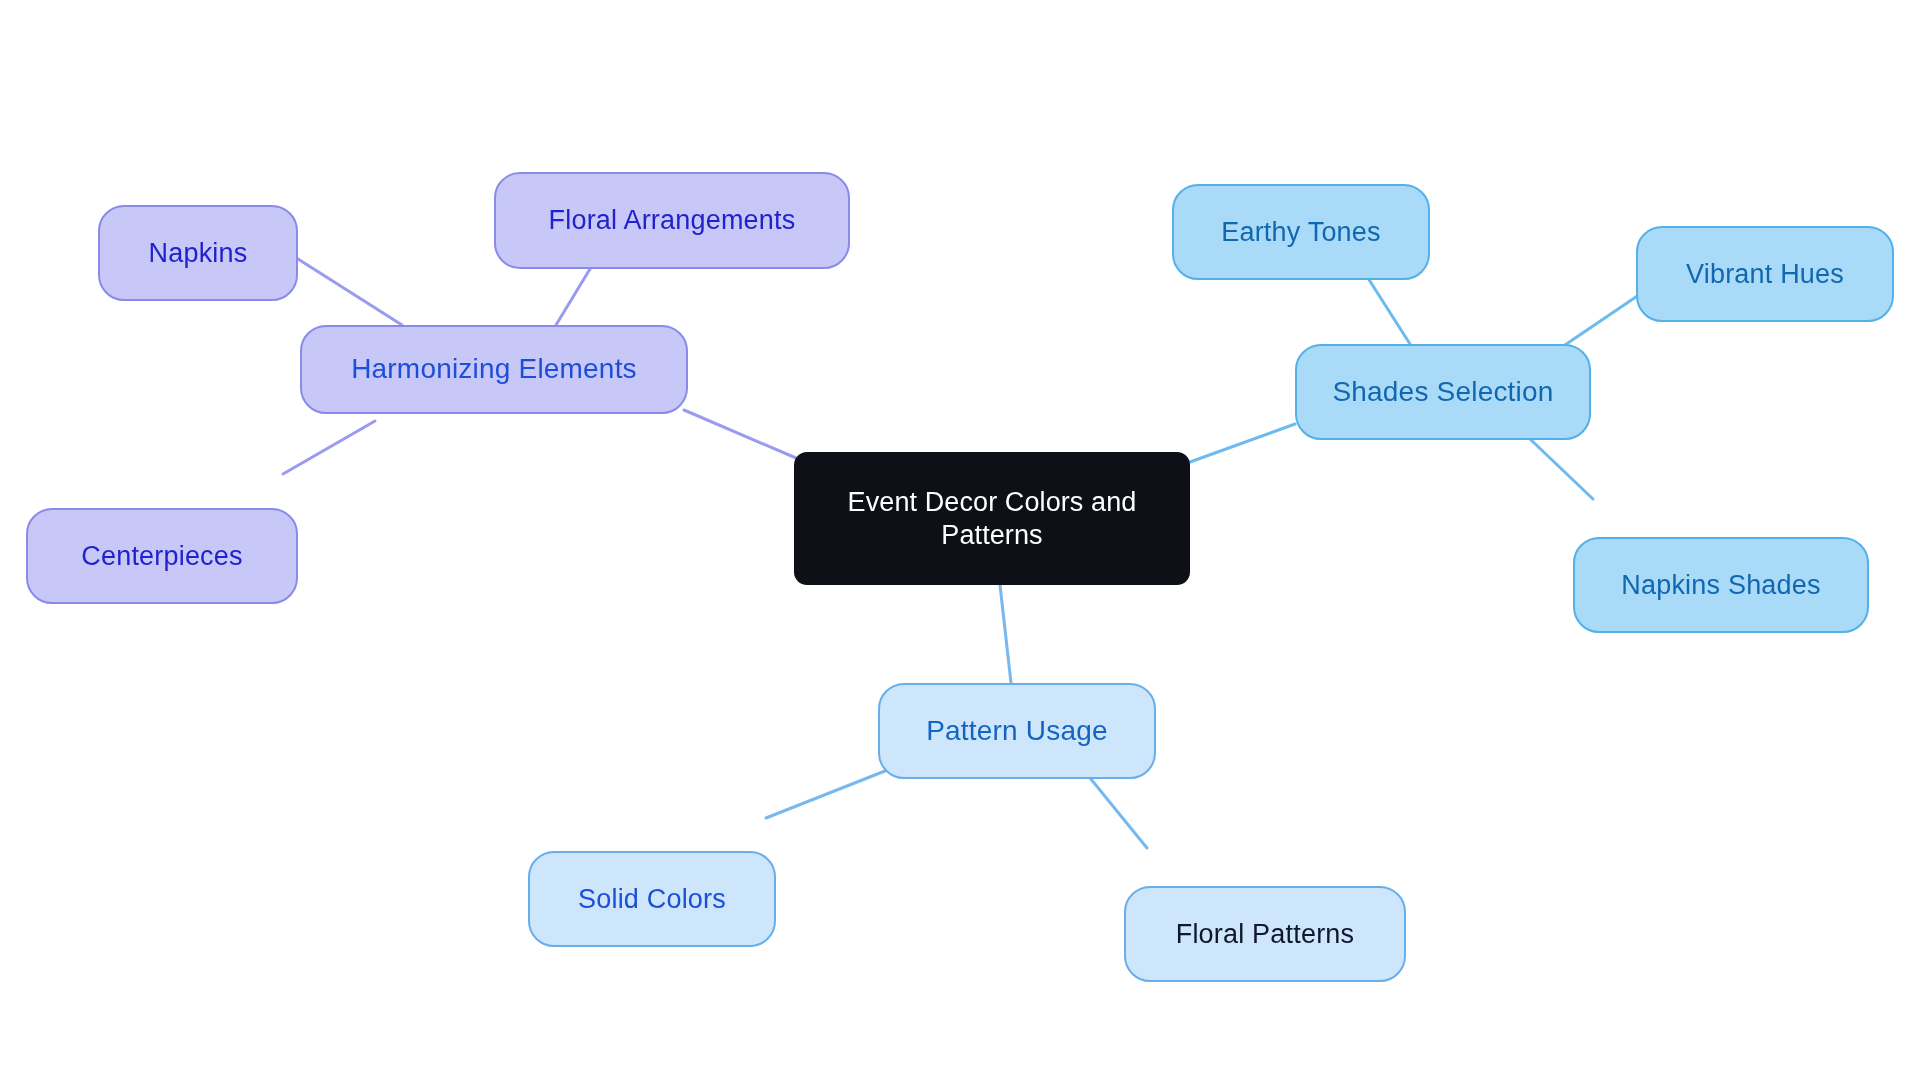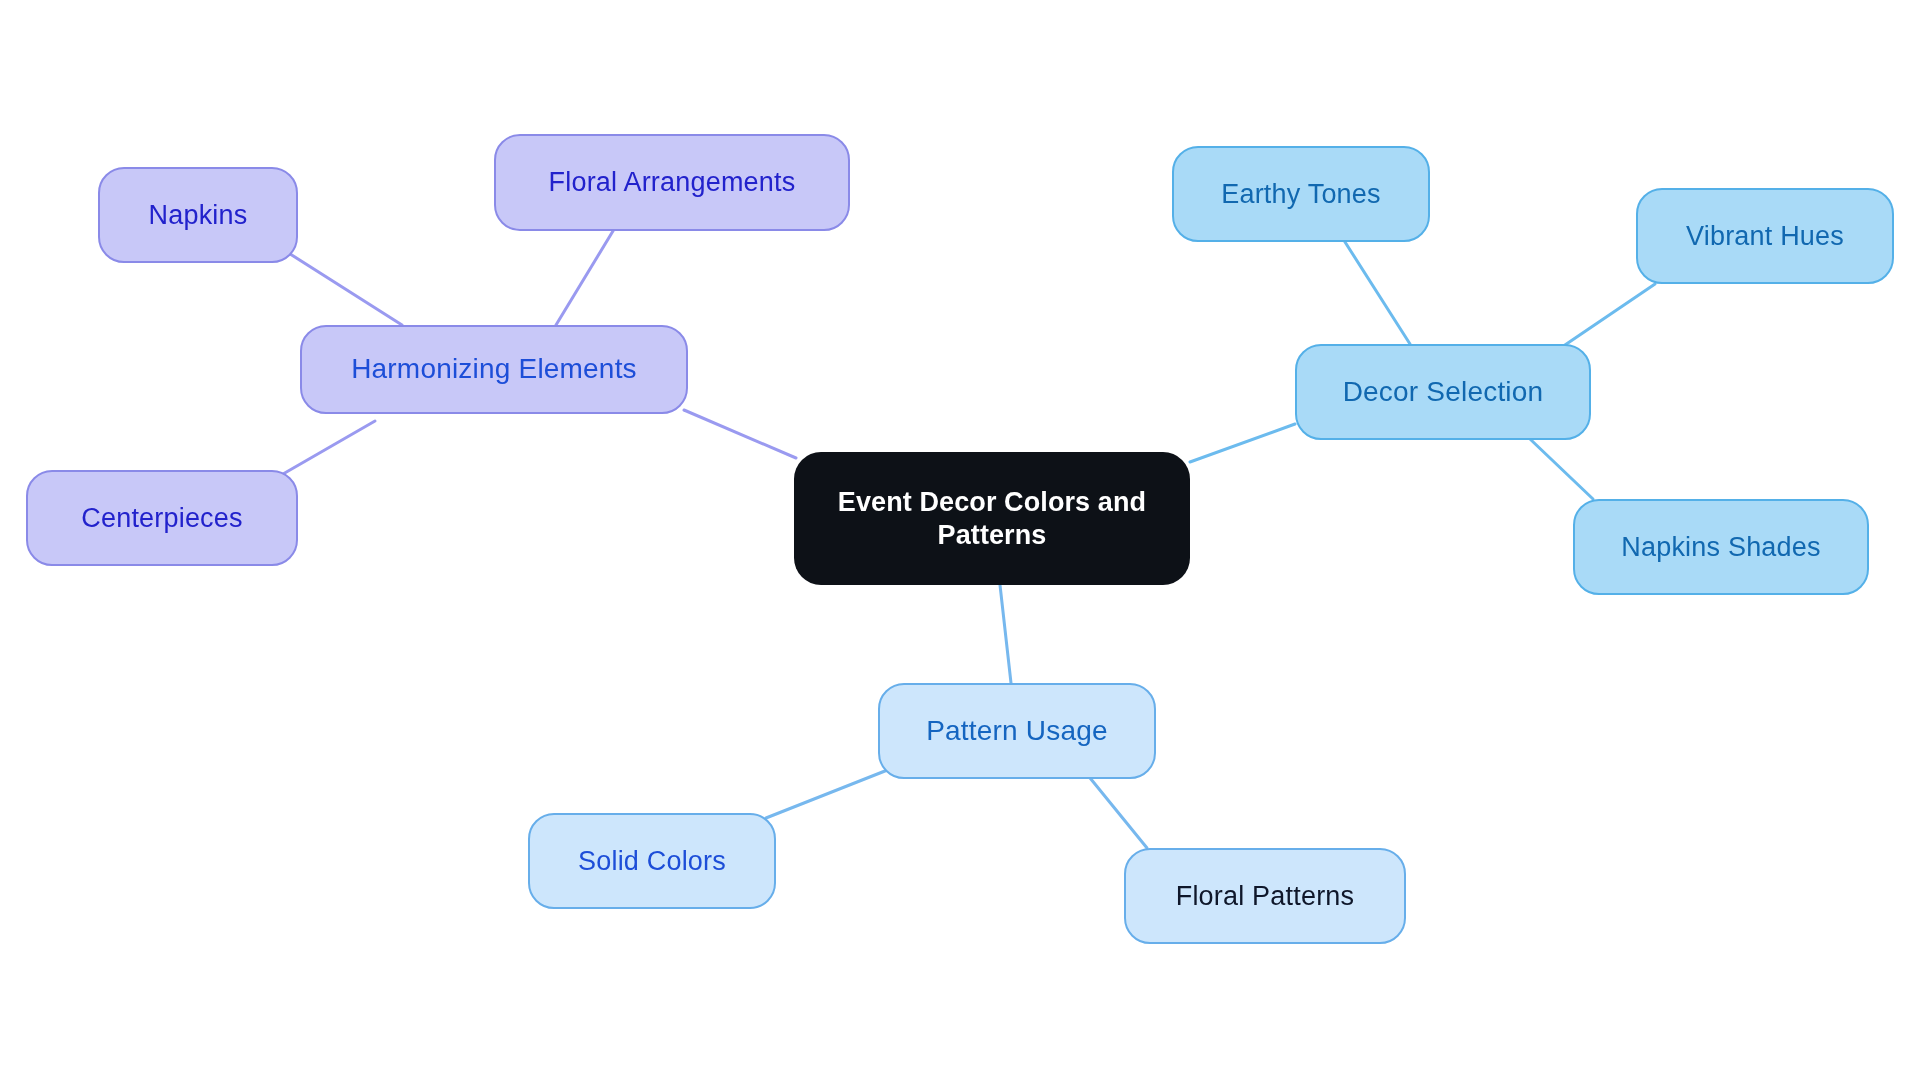--- a/index.html
+++ b/index.html
@@ -35,33 +35,33 @@
     justify-content: center;
     text-align: center;
     border-radius: 26px;
     border-style: solid;
     border-width: 2px;
     line-height: 1.22;
     white-space: pre-line;
     padding: 4px 14px;
   }
   .node-root {
-    border-radius: 27px;
+    border-radius: 13px;
     border-width: 0px;
     font-size: 27px;
     letter-spacing: 0.1px;
-    font-weight: bold;
   }
   .node-branch {
     font-size: 28px;
     letter-spacing: 0.2px;
   }
   .node-leaf {
     font-size: 27px;
     letter-spacing: 0.2px;
+    margin-top: 38px;
   }
 </style>
 </head>
 <body>
 
 <div id="canvas">
   <svg id="edges" viewBox="0 0 1920 1083" xmlns="http://www.w3.org/2000/svg">
       <line x1="684" y1="410" x2="796" y2="458" stroke="#9a9af0" stroke-width="3" stroke-linecap="round"></line>
       <line x1="287" y1="252" x2="402" y2="325" stroke="#9a9af0" stroke-width="3" stroke-linecap="round"></line>
       <line x1="613" y1="231" x2="556" y2="325" stroke="#9a9af0" stroke-width="3" stroke-linecap="round"></line>
@@ -73,20 +73,20 @@
       <line x1="1011" y1="683" x2="1000" y2="585" stroke="#77b8ee" stroke-width="3" stroke-linecap="round"></line>
       <line x1="766" y1="818" x2="890" y2="769" stroke="#77b8ee" stroke-width="3" stroke-linecap="round"></line>
       <line x1="1147" y1="848" x2="1086" y2="773" stroke="#77b8ee" stroke-width="3" stroke-linecap="round"></line>
     </svg>
 <div class="node node-root" style="left: 794px; top: 452px; width: 396px; height: 133px; background: rgb(13, 17, 23); border-color: rgb(13, 17, 23); color: rgb(255, 255, 255);"><span>Event Decor Colors and
 Patterns</span></div>
     <div class="node node-branch" style="left: 300px; top: 325px; width: 388px; height: 89px; background: rgb(200, 200, 248); border-color: rgb(138, 138, 232); color: #1d4ed8; text-align: right;"><span>Harmonizing Elements</span></div>
     <div class="node node-leaf" style="left: 98px; top: 167px; width: 200px; height: 96px; background: rgb(200, 200, 248); border-color: rgb(138, 138, 232); color: rgb(34, 34, 204);"><span>Napkins</span></div>
     <div class="node node-leaf" style="left: 494px; top: 134px; width: 356px; height: 97px; background: rgb(200, 200, 248); border-color: rgb(138, 138, 232); color: rgb(34, 34, 204);"><span>Floral Arrangements</span></div>
     <div class="node node-leaf" style="left: 26px; top: 470px; width: 272px; height: 96px; background: rgb(200, 200, 248); border-color: rgb(138, 138, 232); color: rgb(34, 34, 204);"><span>Centerpieces</span></div>
-    <div class="node node-branch" style="left: 1295px; top: 344px; width: 296px; height: 96px; background: rgb(169, 218, 247); border-color: rgb(84, 176, 232); color: rgb(17, 104, 176);"><span>Decor Selection</span></div>
+    <div class="node node-branch" style="left: 1295px; top: 344px; width: 296px; height: 96px; background: rgb(169, 218, 247); border-color: rgb(84, 176, 232); color: rgb(17, 104, 176);"><span>Shades Selection</span></div>
     <div class="node node-leaf" style="left: 1172px; top: 146px; width: 258px; height: 96px; background: rgb(169, 218, 247); border-color: rgb(84, 176, 232); color: rgb(17, 104, 176);"><span>Earthy Tones</span></div>
     <div class="node node-leaf" style="left: 1636px; top: 188px; width: 258px; height: 96px; background: rgb(169, 218, 247); border-color: rgb(84, 176, 232); color: rgb(17, 104, 176);"><span>Vibrant Hues</span></div>
     <div class="node node-leaf" style="left: 1573px; top: 499px; width: 296px; height: 96px; background: rgb(169, 218, 247); border-color: rgb(84, 176, 232); color: rgb(17, 104, 176);"><span>Napkins Shades</span></div>
     <div class="node node-branch" style="left: 878px; top: 683px; width: 278px; height: 96px; background: rgb(205, 230, 252); border-color: rgb(103, 174, 234); color: rgb(21, 101, 192);"><span>Pattern Usage</span></div>
     <div class="node node-leaf" style="left: 528px; top: 813px; width: 248px; height: 96px; background: rgb(205, 230, 252); border-color: rgb(103, 174, 234); color: #1d4ed8;"><span>Solid Colors</span></div>
     <div class="node node-leaf" style="left: 1124px; top: 848px; width: 282px; height: 96px; background: rgb(205, 230, 252); border-color: rgb(103, 174, 234); color: #0f172a;"><span>Floral Patterns</span></div>
   </div>
 
 </body></html>

